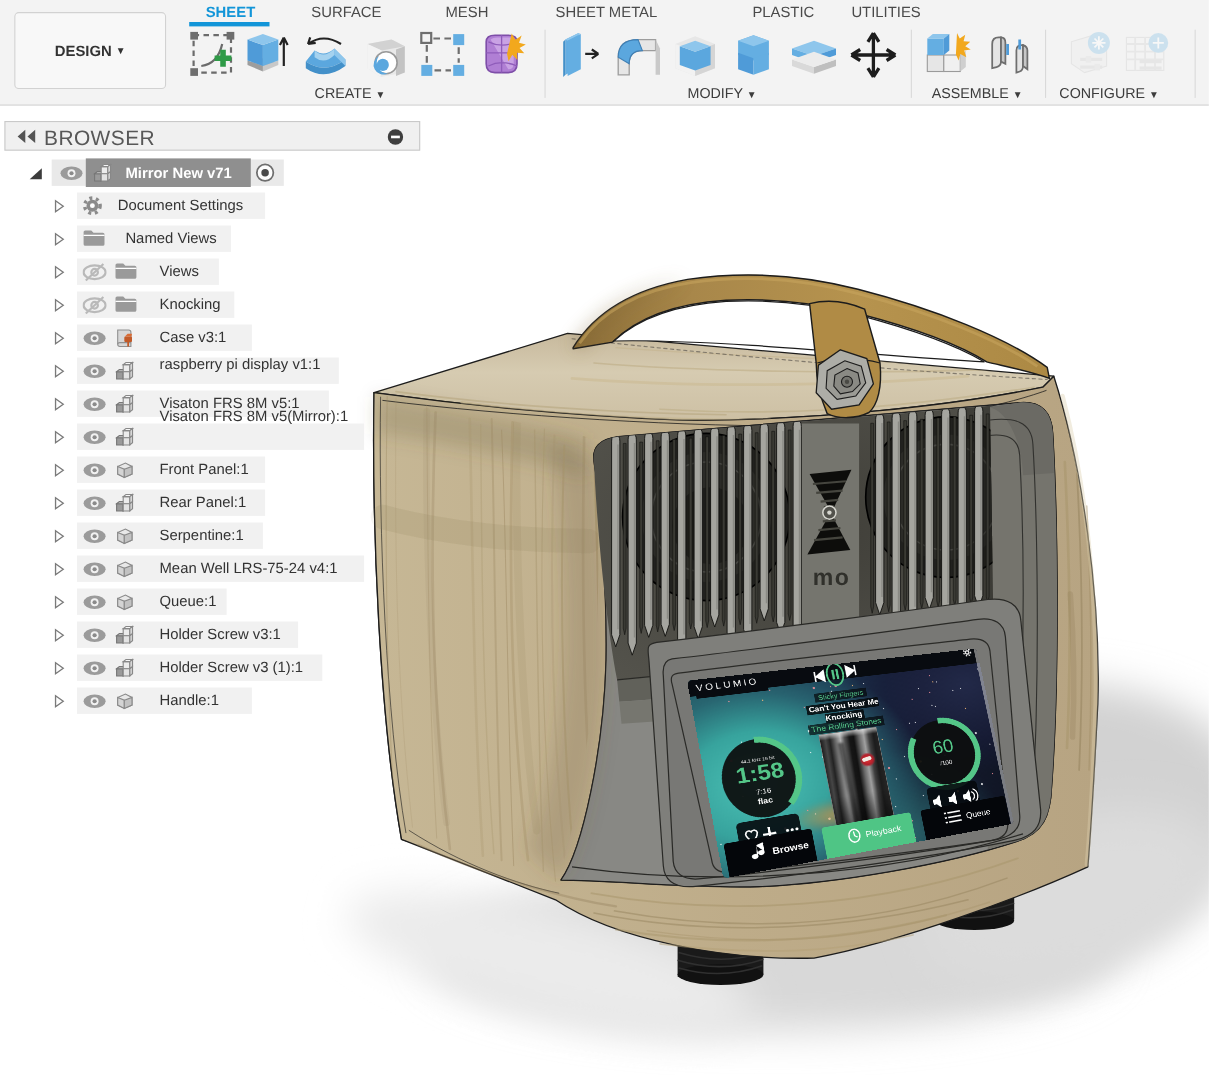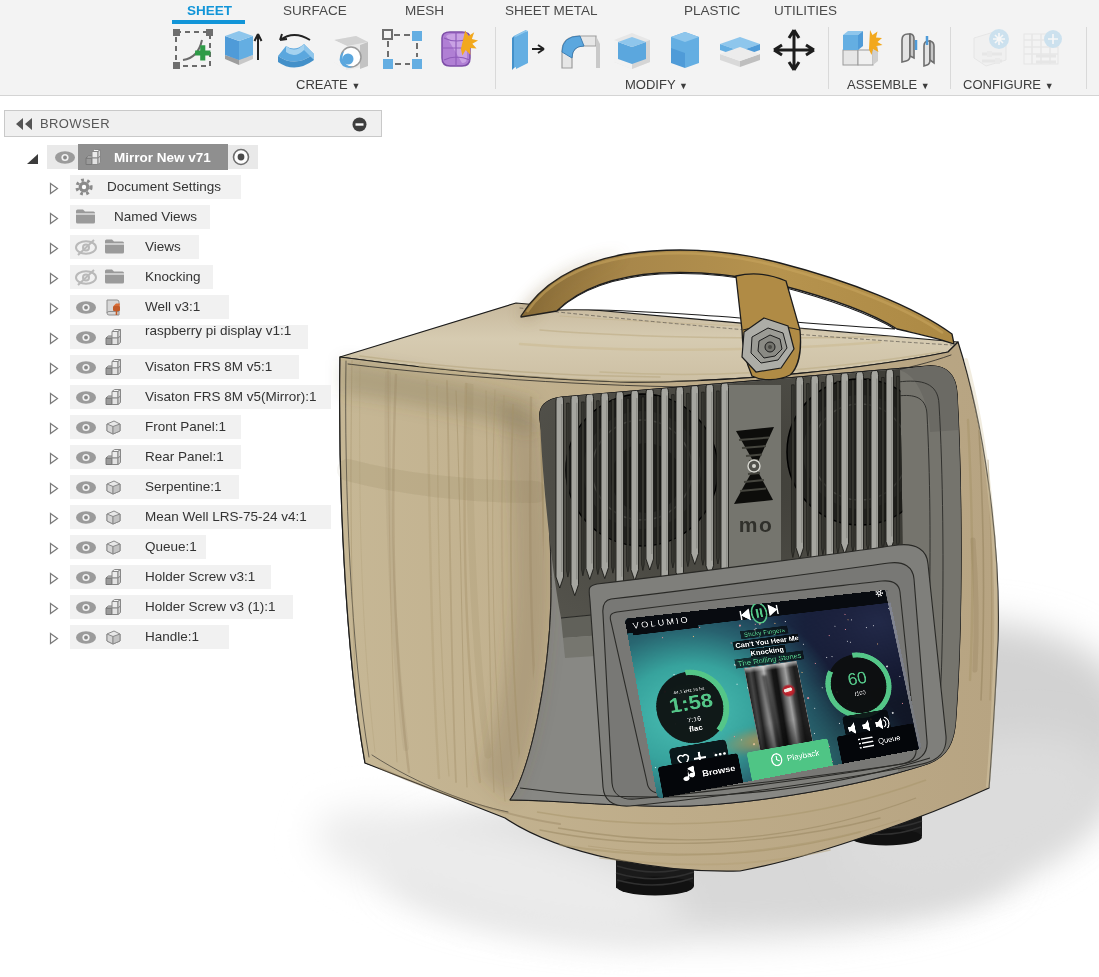--- a/index.html
+++ b/index.html
@@ -16,21 +16,21 @@
   #designbtn { position:absolute; left:13px; top:11px; width:138px; height:70px;
     background:#f8f8f8; border:1px solid #d2d2d2; border-radius:4px;
     text-align:center; line-height:70px; font-size:13.5px; font-weight:bold; color:#333; }
   .grplabel { position:absolute; top:77px; font-size:13px; color:#3c3c3c; white-space:nowrap; }
   .sep { position:absolute; top:27px; height:62px; width:1px; background:#d9d9d9; }
   .icon { position:absolute; top:28px; }
 
   
   #bheader { position:absolute; left:4px; top:110px; width:378px; height:27px;
     background:#f0f0f0; border:1px solid #c9c9c9; }
-  #bheader .btxt { position:absolute; left:35px; top:5px; font-size:13px; color:#575757; letter-spacing:.4px; }
+  #bheader .btxt { position:absolute; left:35px; top:5px; font-size:19px; color:#575757; letter-spacing:.4px; }
   .brow { position:absolute; font-size:13.5px; color:#333; white-space:nowrap; }
   .rowbg { position:absolute; background:#f1f1f1; height:24px; }
 
   
   #screen { position:absolute; left:0; top:0; width:526px; height:360px;
     transform-origin:0 0;
     transform:matrix3d(0.708083, 0.082281, 0, 0.000234, 0.055551, 0.455643, 0, -0.000055, 0, 0, 1, 0, 624.6, 618.8, 0, 1);
     background:#10131c; border-radius:8px; overflow:hidden; z-index:5; }
 </style>
 </head>
@@ -313,20 +313,21 @@
 </svg>
 
   <div id="toolbar">
     <div class="tab active" style="left:187px">SHEET</div>
     <div class="tabline" style="left:172px;width:73px"></div>
     <div class="tab" style="left:283px">SURFACE</div>
     <div class="tab" style="left:405px">MESH</div>
     <div class="tab" style="left:505px">SHEET METAL</div>
     <div class="tab" style="left:684px">PLASTIC</div>
     <div class="tab" style="left:774px">UTILITIES</div>
+    <div id="designbtn">DESIGN <span style="font-size:9px;position:relative;top:-2px">▼</span></div>
 
     <svg class="icon" style="left:172px" width="44" height="44" viewBox="0 0 44 44">
       <rect x="4" y="4" width="34" height="34" fill="none" stroke="#6b6b6b" stroke-width="2" stroke-dasharray="5 4"></rect>
       <rect x="1" y="1" width="7" height="7" fill="#6e6e6e"></rect>
         <rect x="34" y="1" width="7" height="7" fill="#6e6e6e"></rect>
       <rect x="1" y="34" width="7" height="7" fill="#6e6e6e"></rect>
       <path d="M11 32 Q26 30 30 12" fill="none" stroke="#6b6b6b" stroke-width="2"></path>
       <path d="M26 24h6v-6h6v6h6v6h-6v6h-6v-6h-6z" fill="#2e9b47" transform="translate(1,2) scale(0.85)"></path>
     </svg>
     <svg class="icon" style="left:221px" width="44" height="44" viewBox="0 0 44 44">
@@ -360,21 +361,21 @@
       <rect x="2" y="31" width="10" height="10" fill="#64aee2"></rect>
       <rect x="31" y="31" width="10" height="10" fill="#64aee2"></rect>
       <path d="M13 7 h16 M7 13 v16 M14 36 h15 M36 15 v14" stroke="#6e6e6e" stroke-width="2" stroke-dasharray="6 4"></path>
     </svg>
     <svg class="icon" style="left:434px" width="46" height="44" viewBox="0 0 46 44">
       <path d="M8 10 Q8 4 16 4 L28 4 Q36 4 36 10 L36 30 Q36 38 28 38 L16 38 Q8 38 8 30 z" fill="#b07fd4" stroke="#7e4ea8" stroke-width="1.5"></path>
       <path d="M12 8 Q14 6 18 6 L30 6 Q34 8 33 12 L33 30 Q33 35 28 35" fill="#c9a2e4" stroke="none"></path>
       <path d="M8 20 h28 M22 4 v34 M10 10 q12 6 26 0 M10 32 q12 -6 26 0" stroke="#8f5cba" stroke-width="1.2" fill="none"></path>
       <path d="M36 12 l3.5 6 6-4 -2.5 7 6.5 1.5 -6 3.5 4.5 5 -7-.5 .5 7 -5-5 -3.5 6 -1.5-7" fill="#f2a81d" transform="translate(-3,-9) scale(0.95)"></path>
     </svg>
-    <div class="grplabel" style="left:296px">CREATE <span style="font-size:9px">▼</span></div>
+    <div class="grplabel" style="left:286px">CREATE <span style="font-size:9px">▼</span></div>
     <div class="sep" style="left:495px"></div>
 
     <svg class="icon" style="left:508px" width="44" height="44" viewBox="0 0 44 44">
       <path d="M6 8 L18 2 L18 34 L6 40 z" fill="#64aee2"></path>
       <path d="M4 10 L6 8 L6 40 L4 42 z" fill="#4390c9"></path>
       <path d="M6 8 L18 2 L20 3 L8 9 z" fill="#8ec6ec"></path>
       <path d="M8 9 L20 3 L20 35 L8 41 z" fill="#64aee2"></path>
       <path d="M24 21 h12 m0 0 l-6 -4 m6 4 l-6 4" stroke="#222" stroke-width="2" fill="none"></path>
     </svg>
     <svg class="icon" style="left:556px" width="48" height="44" viewBox="0 0 48 44">
@@ -541,21 +542,21 @@
             <circle cx="11" cy="8.5" r="3.6" fill="#f1f1f1"></circle>
             <circle cx="11" cy="8.5" r="1.9" fill="#8a8a8a"></circle>
           </svg></div>
         <div style="position:absolute;left:104px;top:298px"><svg width="20" height="20" viewBox="0 0 20 20">
             <path d="M3 2 L13 2 Q15 2 15 4 L15 17 L5 17 Q3 17 3 15 z" fill="#d7d7d7" stroke="#909090"></path>
             <path d="M3 15 Q3 13.5 5 13.5 L15 13.5" fill="none" stroke="#909090"></path>
             <rect x="9" y="8" width="7" height="5" rx="1" fill="#c25a28"></rect>
             <path d="M12.5 13 v4" stroke="#c25a28" stroke-width="1.6"></path>
             <path d="M9.5 8 L12 5.5 L16 5.5 L15.5 8" fill="#d96c35" stroke="none"></path>
           </svg></div>
-        <div class="brow" style="left:145px;top:299px">Well v3:1</div>
+        <div class="brow" style="left:145px;top:299px">Case v3:1</div>
         <div class="rowbg" style="left:70px;top:325px;width:238px"></div>
         <div style="position:absolute;left:49px;top:331px"><svg width="10" height="13" viewBox="0 0 10 13">
             <path d="M1.5 1.5 L8.5 6.5 L1.5 11.5 z" fill="#fdfdfd" stroke="#7a7a7a" stroke-width="1.2"></path>
           </svg></div>
         <div style="position:absolute;left:75px;top:329px"><svg width="22" height="17" viewBox="0 0 22 17">
             <ellipse cx="11" cy="8.5" rx="10" ry="6.2" fill="#9b9b9b"></ellipse>
             <circle cx="11" cy="8.5" r="3.6" fill="#f1f1f1"></circle>
             <circle cx="11" cy="8.5" r="1.9" fill="#8a8a8a"></circle>
           </svg></div>
         <div style="position:absolute;left:104px;top:328px"><svg width="20" height="19" viewBox="0 0 20 19">
@@ -601,21 +602,21 @@
         <div style="position:absolute;left:104px;top:388px"><svg width="20" height="19" viewBox="0 0 20 19">
             <path d="M2 10 L2 16.5 L8 16.5 L8 10 z" fill="#9a9a9a" stroke="#777" stroke-width="1"></path>
             <path d="M2 10 L4.5 8 L10.5 8 L8 10 z" fill="#c9c9c9" stroke="#777" stroke-width="1"></path>
             <path d="M8 10 L10.5 8 L10.5 14.5 L8 16.5 z" fill="#b3b3b3" stroke="#777" stroke-width="1"></path>
             <path d="M8 3.5 L8 10 L14 10 L14 3.5 z" fill="#ececec" stroke="#888" stroke-width="1"></path>
             <path d="M8 3.5 L10.5 1.5 L16.5 1.5 L14 3.5 z" fill="#f6f6f6" stroke="#888" stroke-width="1"></path>
             <path d="M14 3.5 L16.5 1.5 L16.5 8 L14 10 z" fill="#d8d8d8" stroke="#888" stroke-width="1"></path>
             <path d="M8 10 L8 16.5 L14 16.5 L14 10 z" fill="#e3e3e3" stroke="#888" stroke-width="1"></path>
             <path d="M14 10 L16.5 8 L16.5 14.5 L14 16.5 z" fill="#cfcfcf" stroke="#888" stroke-width="1"></path>
           </svg></div>
-        <div class="brow" style="left:145px;top:389px">Visaton FRS 8M v5(Mirror):1</div>
+        <div class="brow" style="left:145px;top:371px">Visaton FRS 8M v5(Mirror):1</div>
         <div class="rowbg" style="left:70px;top:415px;width:171px"></div>
         <div style="position:absolute;left:49px;top:421px"><svg width="10" height="13" viewBox="0 0 10 13">
             <path d="M1.5 1.5 L8.5 6.5 L1.5 11.5 z" fill="#fdfdfd" stroke="#7a7a7a" stroke-width="1.2"></path>
           </svg></div>
         <div style="position:absolute;left:75px;top:419px"><svg width="22" height="17" viewBox="0 0 22 17">
             <ellipse cx="11" cy="8.5" rx="10" ry="6.2" fill="#9b9b9b"></ellipse>
             <circle cx="11" cy="8.5" r="3.6" fill="#f1f1f1"></circle>
             <circle cx="11" cy="8.5" r="1.9" fill="#8a8a8a"></circle>
           </svg></div>
         <div style="position:absolute;left:104px;top:418px"><svg width="19" height="19" viewBox="0 0 19 19">

